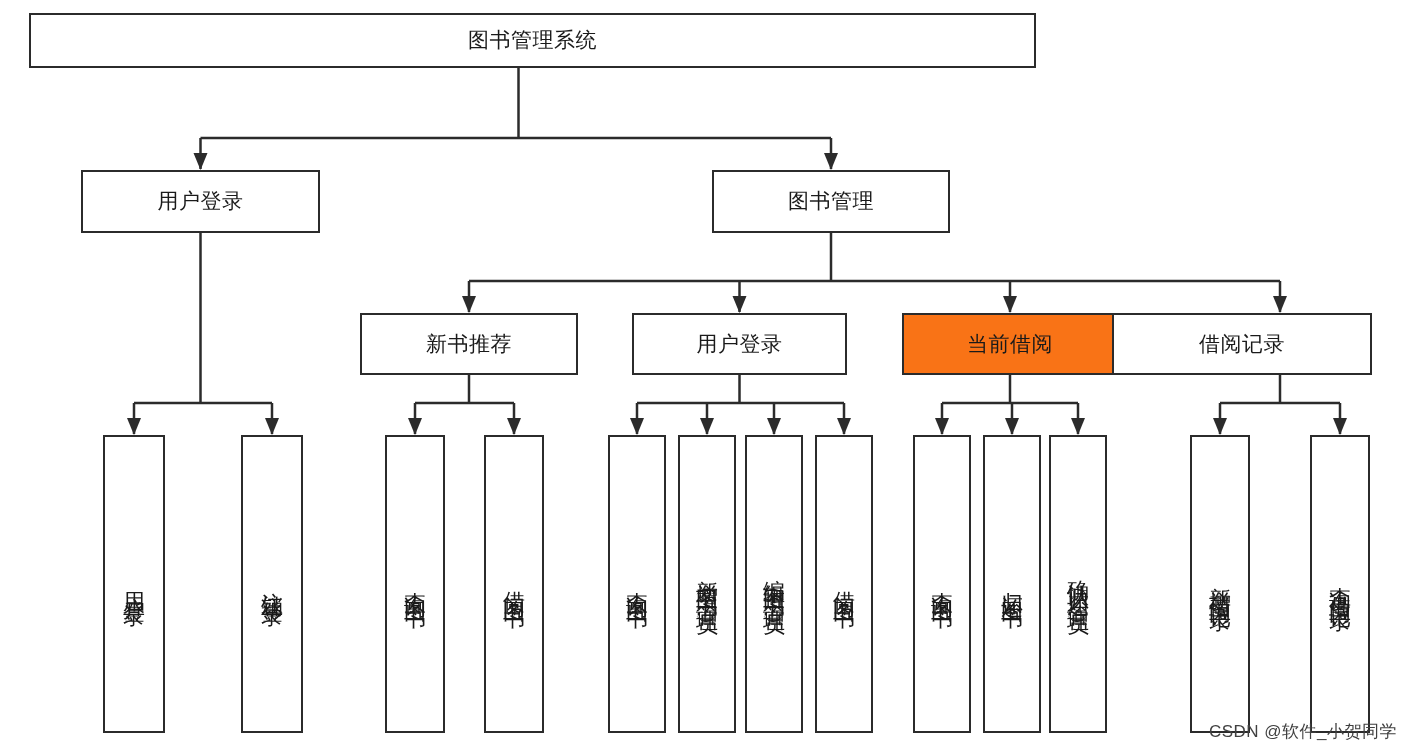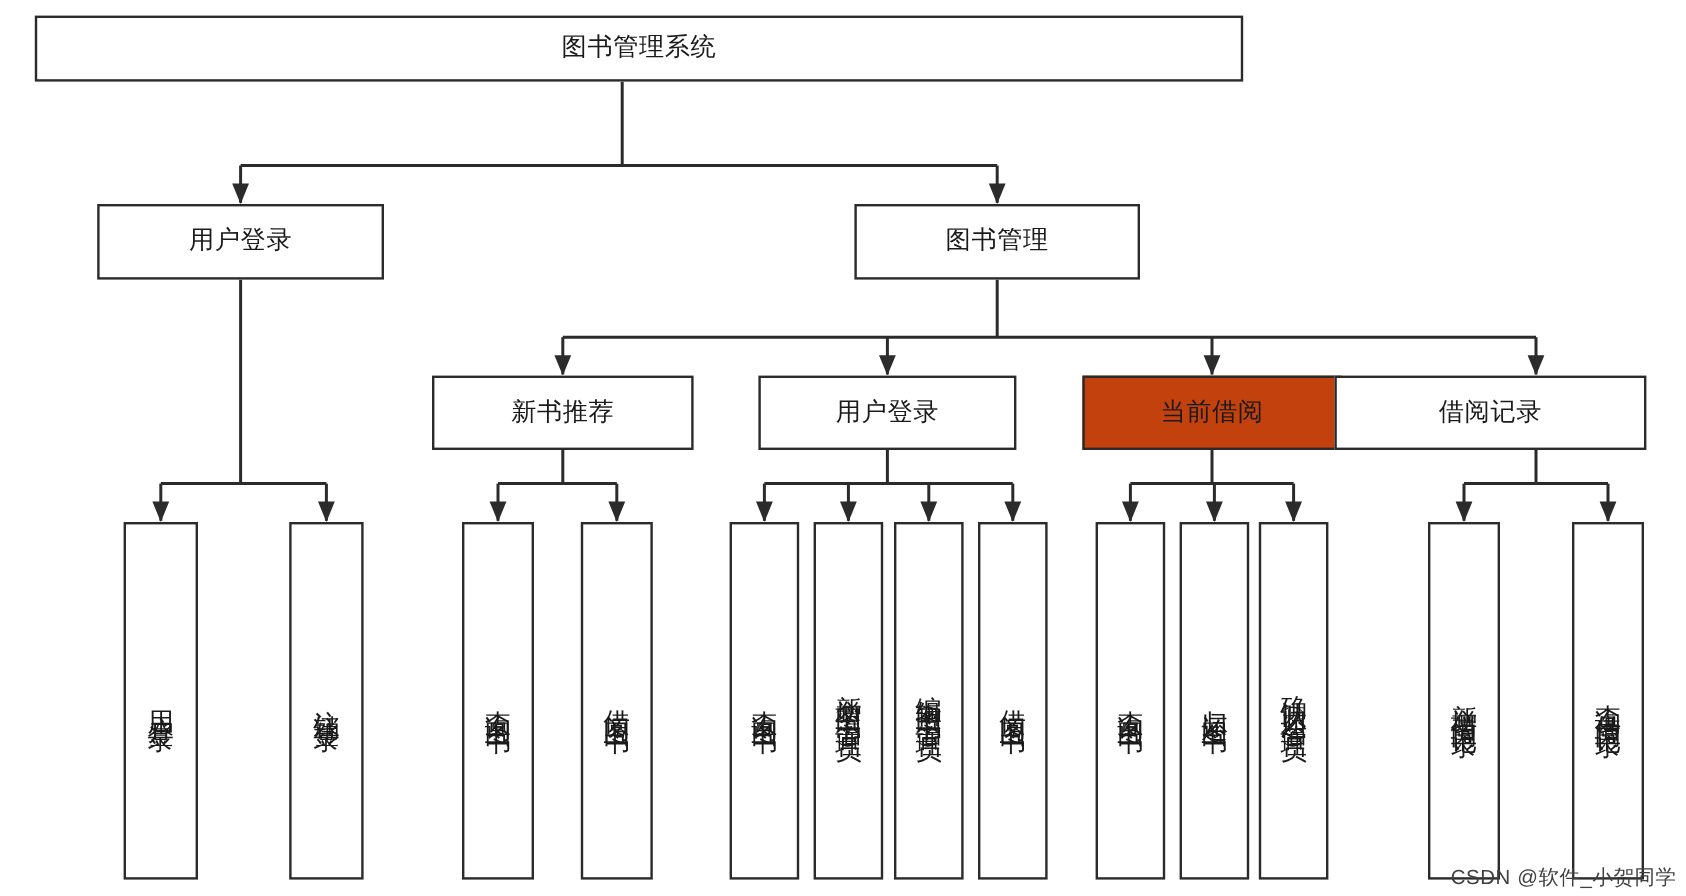--- a/index.html
+++ b/index.html
@@ -123,21 +123,21 @@
       </div>
       <div class="node h" style="left: 712px; top: 170px; width: 238px; height: 63px; border-color: rgb(43, 43, 43); background: rgb(255, 255, 255); color: rgb(26, 26, 26);">
         <span class="label">图书管理</span>
       </div>
       <div class="node h" style="left: 360px; top: 313px; width: 218px; height: 62px; border-color: rgb(43, 43, 43); background: rgb(255, 255, 255); color: rgb(26, 26, 26);">
         <span class="label">新书推荐</span>
       </div>
       <div class="node h" style="left: 632px; top: 313px; width: 215px; height: 62px; border-color: rgb(43, 43, 43); background: rgb(255, 255, 255); color: rgb(26, 26, 26);">
         <span class="label">用户登录</span>
       </div>
-      <div class="node h" style="left: 902px; top: 313px; width: 216px; height: 62px; border-color: rgb(43, 43, 43); background: #c2410c; color: rgb(26, 26, 26);">
+      <div class="node h" style="left: 902px; top: 313px; width: 216px; height: 62px; border-color: rgb(43, 43, 43); background: #f97316; color: rgb(26, 26, 26);">
         <span class="label">当前借阅</span>
       </div>
       <div class="node h" style="left: 1112px; top: 313px; width: 260px; height: 62px; border-color: rgb(43, 43, 43); background: rgb(255, 255, 255); color: rgb(26, 26, 26);">
         <span class="label">借阅记录</span>
       </div>
       <div class="node v" style="left: 103px; top: 435px; width: 62px; height: 298px; border-color: rgb(43, 43, 43); background: rgb(255, 255, 255); color: rgb(26, 26, 26);">
         <span class="label">用户登录</span>
       </div>
       <div class="node v" style="left: 241px; top: 435px; width: 62px; height: 298px; border-color: rgb(43, 43, 43); background: rgb(255, 255, 255); color: rgb(26, 26, 26);">
         <span class="label">注销登录</span>

